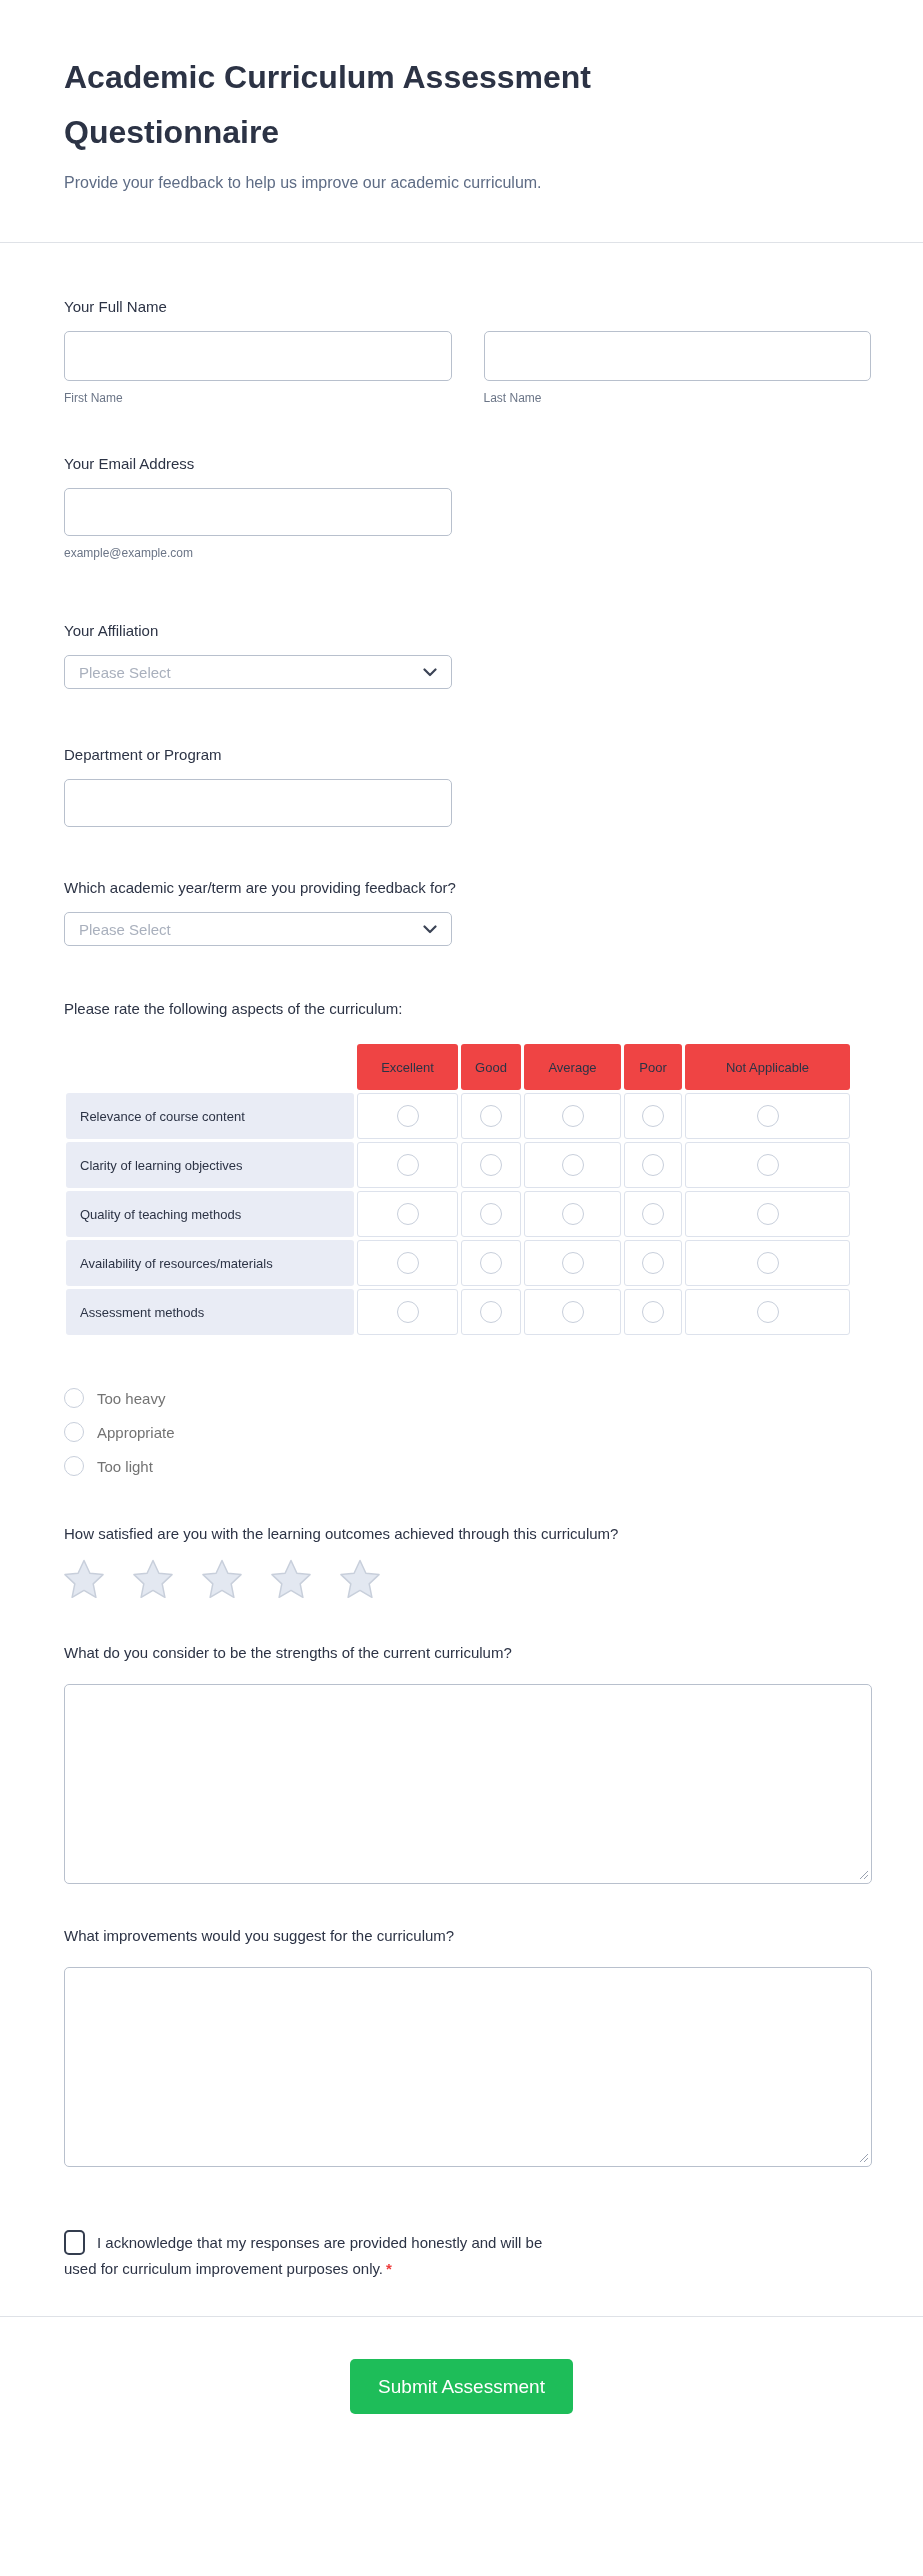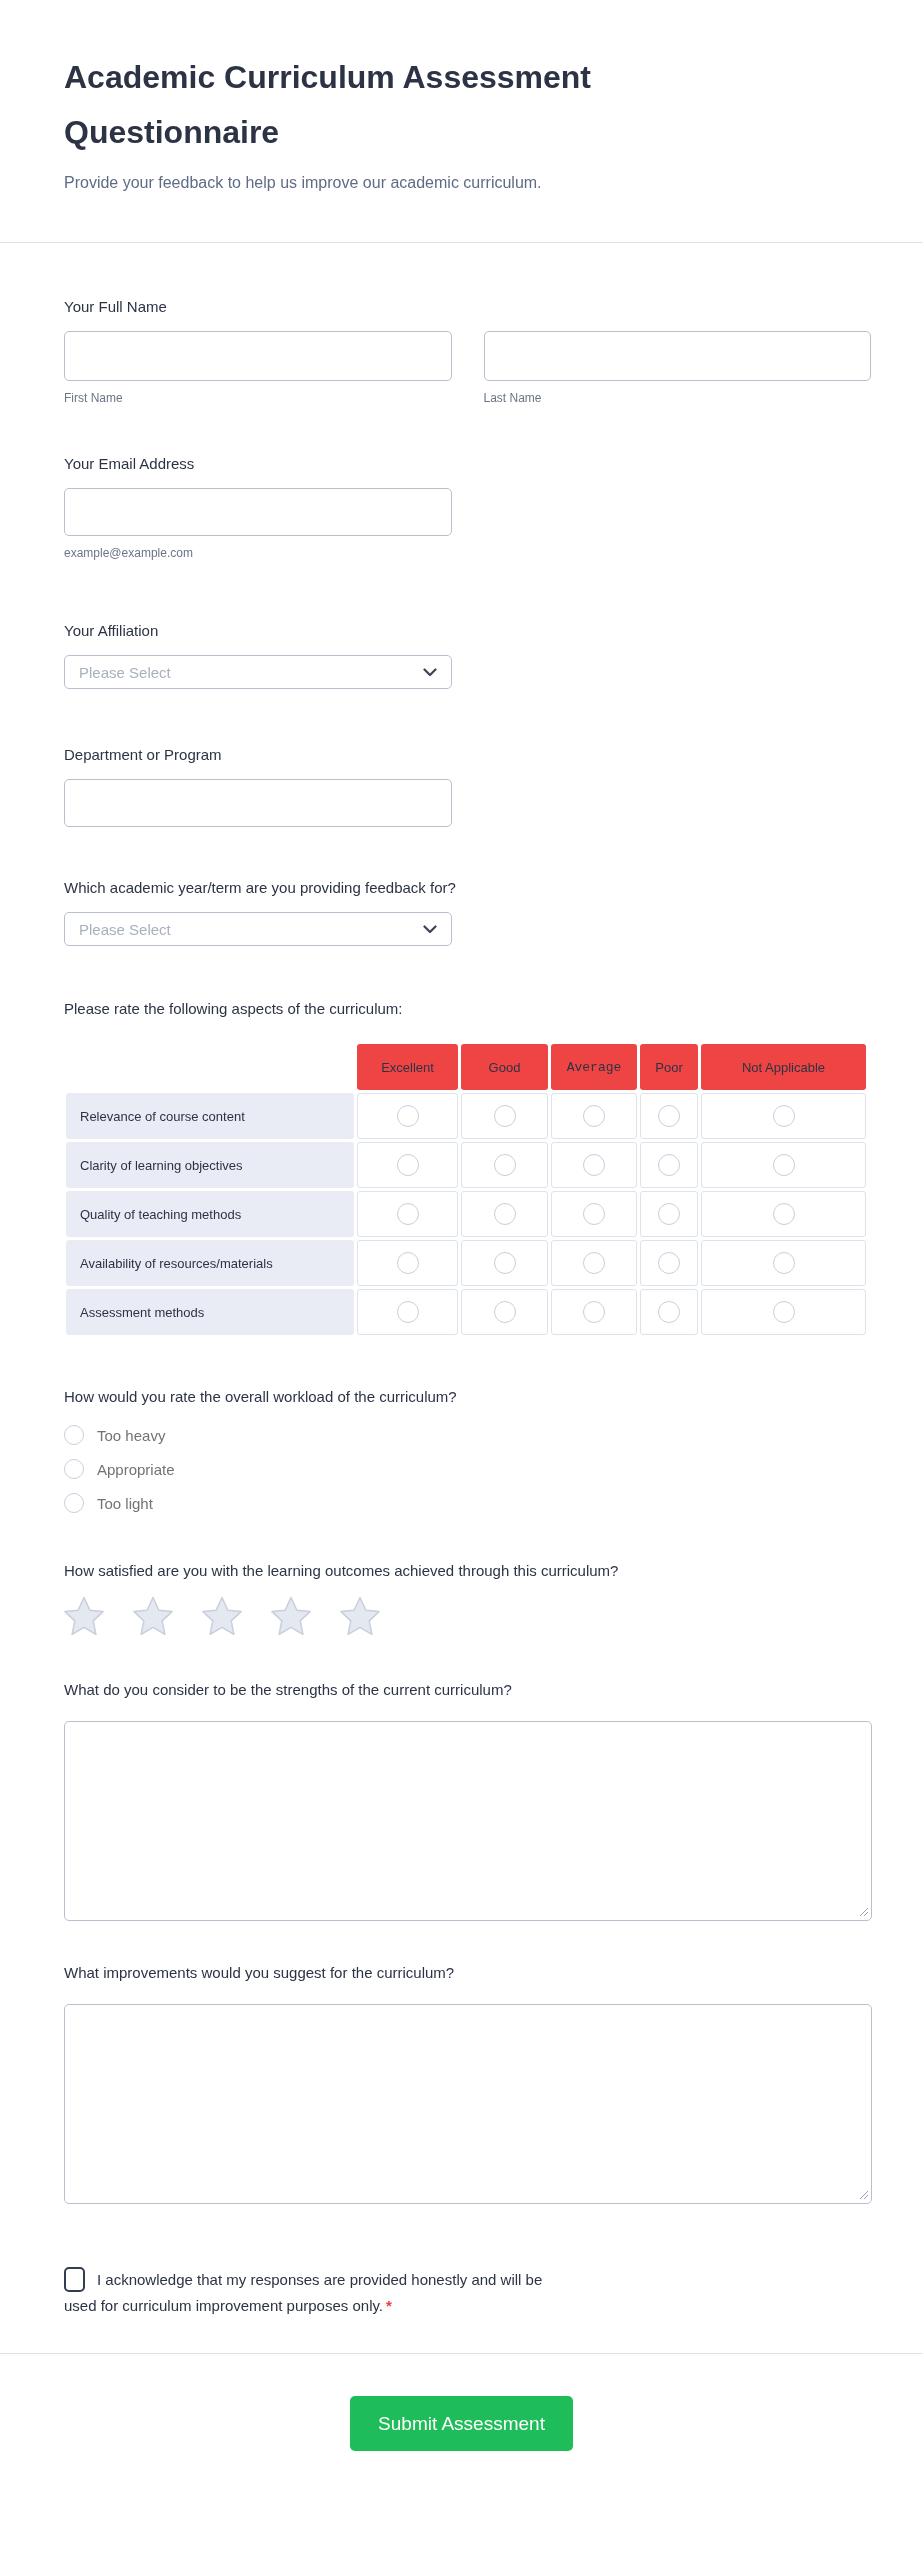--- a/index.html
+++ b/index.html
@@ -117,21 +117,21 @@
   }
   .m-radio {
     display: inline-block;
     width: 22px; height: 22px;
     border: 1px solid #c8cfdb;
     border-radius: 50%;
     background: #fff;
     vertical-align: middle;
     cursor: pointer;
   }
-  .col-w1 { width: 101px; } .col-w2 { width: 87px; } .col-w3 { width: 86px; font-family: Liberation Mono, monospace; }
+  .col-w1 { width: 101px; } .col-w2 { width: 60px; } .col-w3 { width: 97px; }
   .col-w4 { width: 58px; }  .col-w5 { width: 165px; }
 
   
   .q-workload .q-label { margin-bottom: 20px; }
   .radio-row { display: flex; align-items: center; margin-bottom: 14px; cursor: pointer; }
   .radio-circle {
     width: 20px; height: 20px;
     border: 1px solid #c8cfdb;
     border-radius: 50%;
     background: #fff;
@@ -303,21 +303,20 @@
             <td><span class="m-radio"></span></td>
             <td><span class="m-radio"></span></td>
             <td><span class="m-radio"></span></td>
             <td><span class="m-radio"></span></td>
           </tr>
         </tbody>
     </table>
   </div>
 
   <div class="q q-workload" style="margin-bottom:49px">
-    <span class="q-label">How would you rate the overall workload of the curriculum?</span>
     <div>
         <div class="radio-row">
           <span class="radio-circle"></span>
           <span class="radio-text">Too heavy</span>
         </div>
         <div class="radio-row">
           <span class="radio-circle"></span>
           <span class="radio-text">Appropriate</span>
         </div>
         <div class="radio-row">

